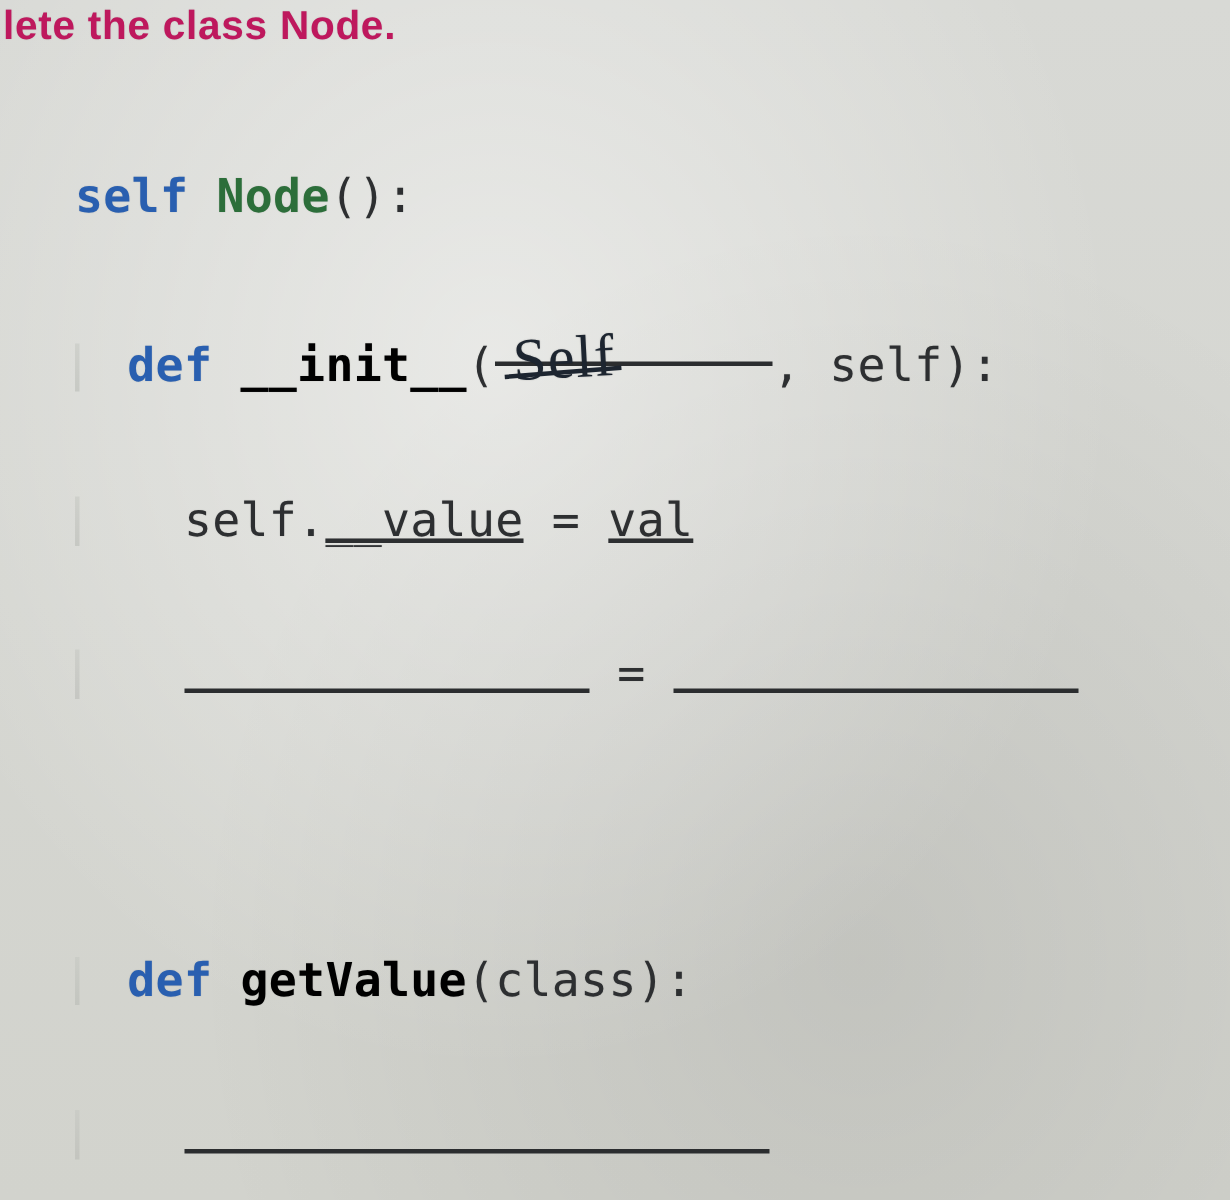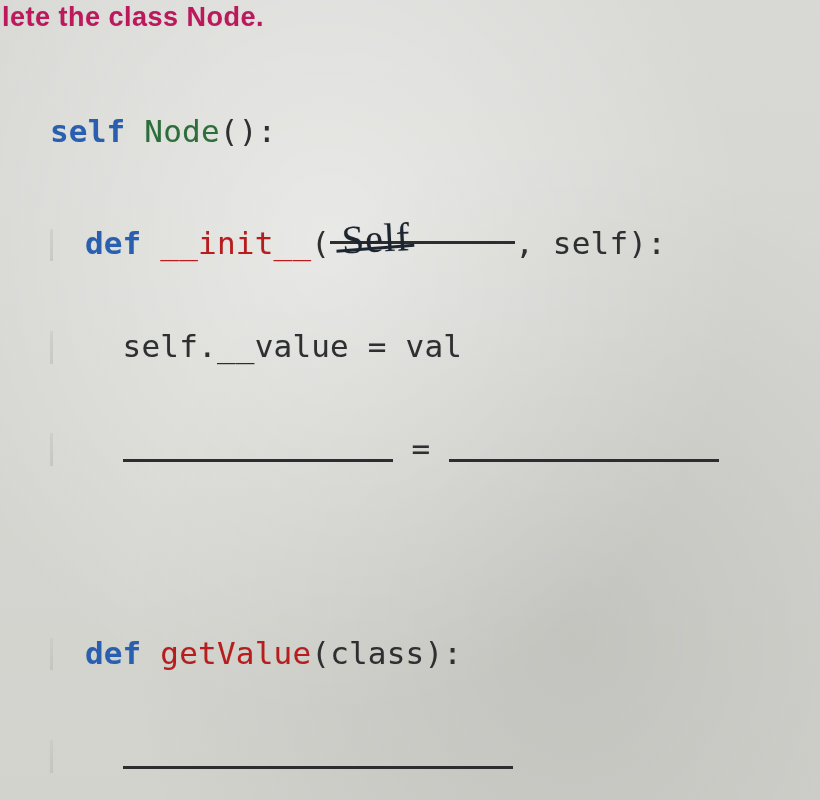--- a/index.html
+++ b/index.html
@@ -37,23 +37,23 @@
   }
   .code {
     font-size: 31px;
     line-height: 1.65;
     white-space: pre;
     letter-spacing: 0.2px;
     text-shadow: 0 0 1px rgba(0,0,0,0.15);
     margin-left: 42px;
   }
   .kw  { color: #295fb0; font-weight: 600; }
-  .cls { color: #2c6e3a; font-weight: 400; }
-  .fn  { color: #b91c1c; font-weight: 400; }
-  .id  { color: #2d2f31; }
+  .cls { color: #2c6e3a; font-weight: 700; }
+  .fn  { color: #000000; font-weight: 700; }
+  .id  { color: #2d2f31; text-decoration: underline; }
   .pn  { color: #2d2f31; }
   .self{ color: #2d2f31; }
   .gutter {
     display: inline-block;
     width: 3px;
     height: 1.05em;
     vertical-align: -0.22em;
     margin-right: 13px;
     background: linear-gradient(#c4c6c1, #b6b8b3);
     opacity: 0.55;

